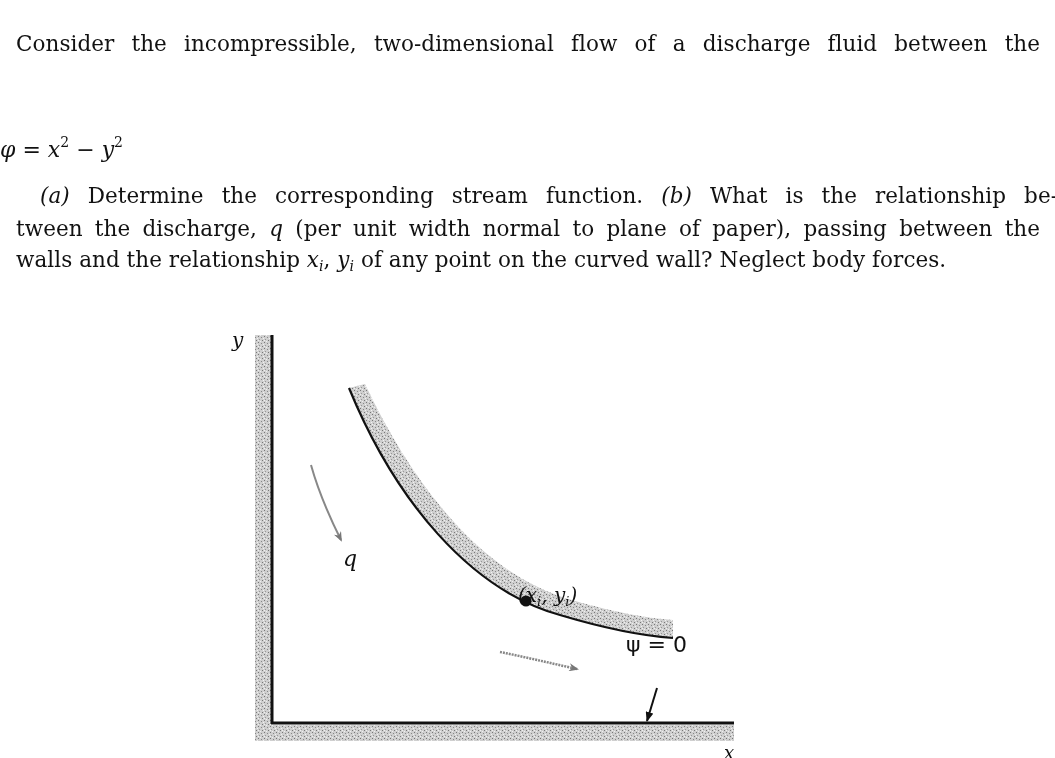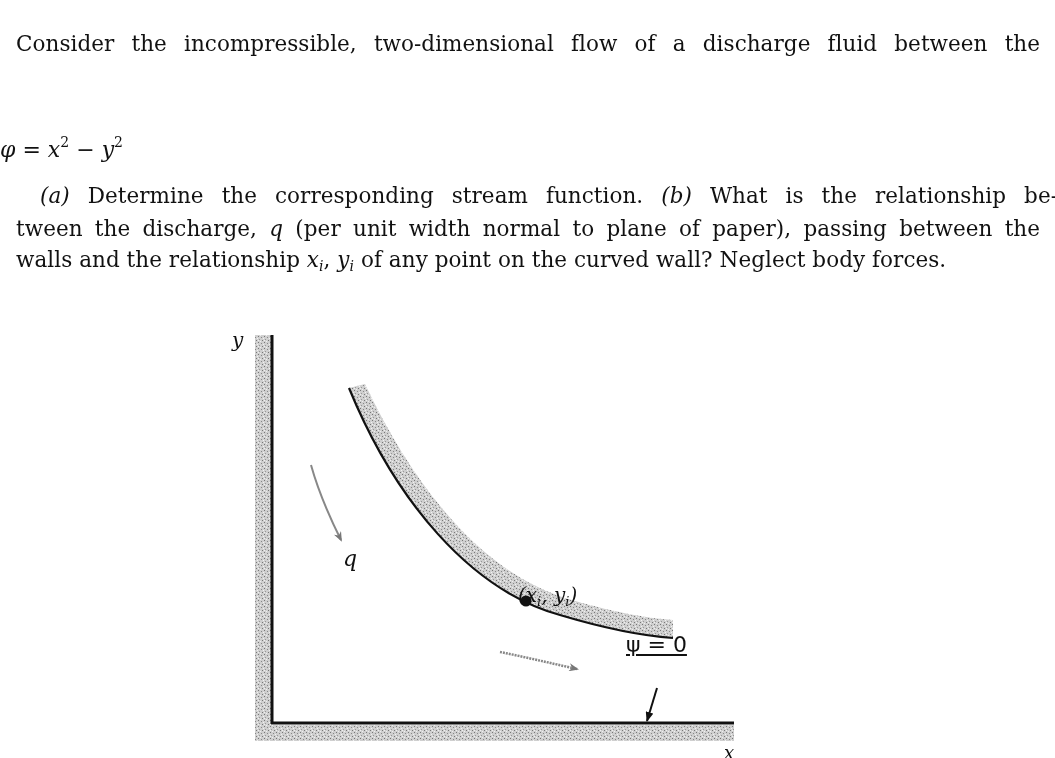--- a/index.html
+++ b/index.html
@@ -85,14 +85,14 @@
 
     <path d="M500,652 C525,657 550,663 577,669" fill="none" stroke="#888" stroke-width="2.5" stroke-dasharray="2 1" marker-end="url(#arrowhead)"></path>
 
     <line x1="657" y1="688" x2="647" y2="721" stroke="#111" stroke-width="2" marker-end="url(#arrowhead-dark)"></line>
   </svg>
 
   <span class="lbl" style="left:232px; top:328px; font-size:20px;">y</span>
   <span class="lbl" style="left:724px; top:742px; font-size:18px;">x</span>
   <span class="lbl" style="left:343px; top:546px; font-size:22px;">q</span>
   <span class="lbl" style="left:518px; top:583px; font-size:20px; white-space:nowrap;"><span>(x</span><sub style="font-size:13px;">i</sub><span>, y</span><sub style="font-size:13px;">i</sub><span>)</span></span>
-  <span class="lbl sans" style="left:626px; top:632px; font-size:22px; white-space:nowrap;text-decoration:underline;">ψ = 0</span>
+  <span class="lbl sans" style="left:626px; top:632px; font-size:22px; white-space:nowrap;">ψ = 0</span>
 </div>
 
 </body></html>

